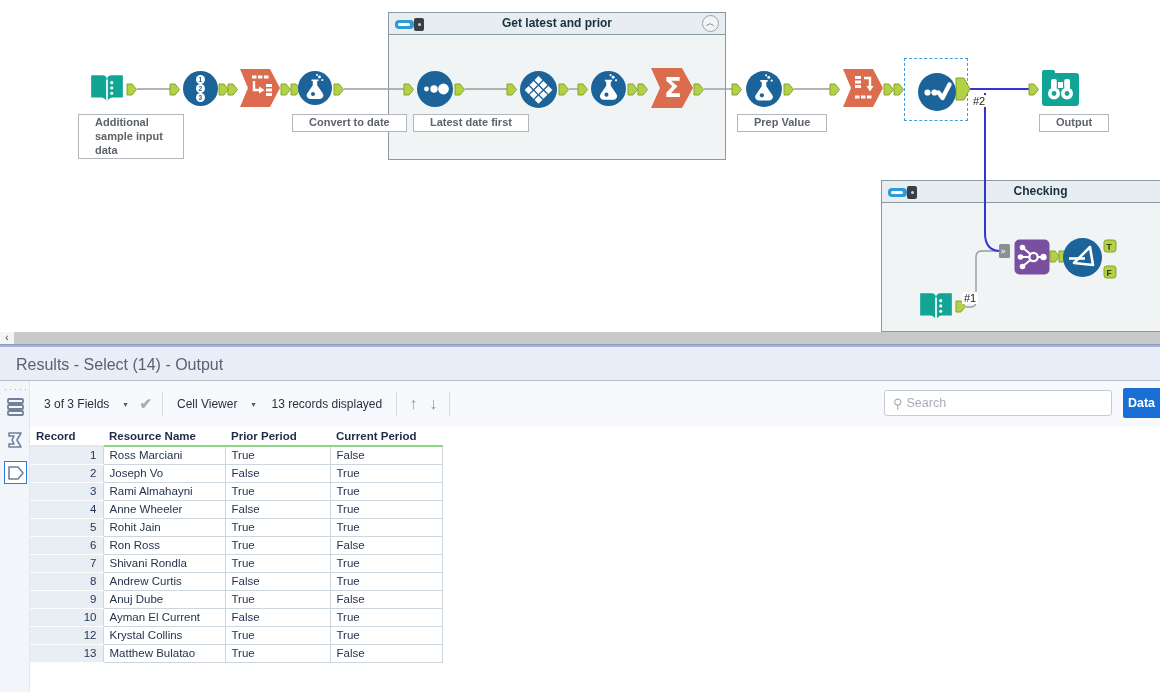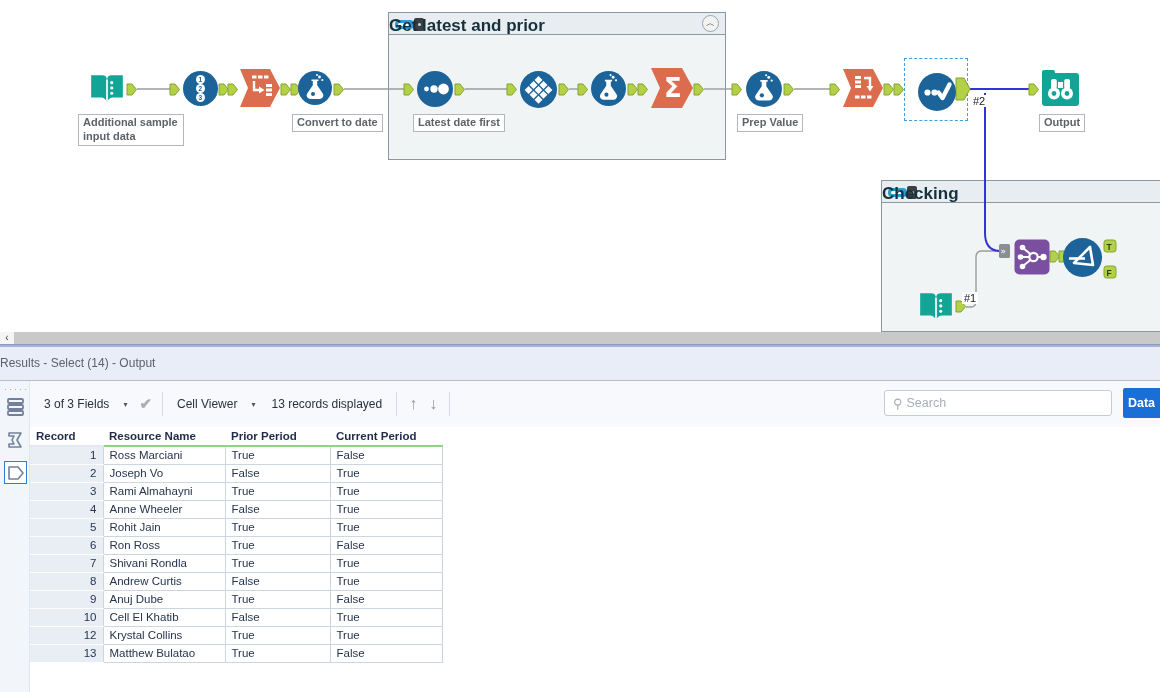--- a/index.html
+++ b/index.html
@@ -3,45 +3,45 @@
 <meta charset="utf-8">
 <style>
   * { margin:0; padding:0; box-sizing:border-box; }
   html,body { width:1160px; height:692px; background:#fff; font-family:"Liberation Sans", sans-serif; overflow:hidden; }
   #stage { position:relative; width:1160px; height:692px; background:#fff; }
 
   
   #canvas { position:absolute; left:0; top:0; width:1160px; height:332px; background:#fff; overflow:hidden; }
   .container { position:absolute; border:1px solid #8a98a2; background:#f0f4f5; z-index:1; }
   .container-header { position:relative; height:22px; background:#e7edf0; border-bottom:1px solid #8a98a2; }
-  .container-title { position:absolute; left:0; right:0; top:3px; font-size:17px; font-weight:bold; color:#17303d; }
+  .container-title { position:absolute; left:0; right:0; top:3px; text-align:center; font-size:12px; font-weight:bold; color:#17303d; }
   .collapse-btn { position:absolute; right:6px; top:2px; width:17px; height:17px; border:1px solid #98a4ac; border-radius:50%; background:#f2f4f4; display:flex; align-items:center; justify-content:center; font-size:9px; color:#444; }
   .toggle { position:absolute; left:6px; top:5px; width:30px; height:13px; }
   .toggle .bar { position:absolute; left:0; top:2px; width:19px; height:9px; background:#2e9bd6; border-radius:4px; }
   .toggle .bar:after { content:""; position:absolute; left:3px; top:3px; width:12px; height:2.5px; background:#fff; border-radius:2px; }
   .toggle .knob { position:absolute; left:19px; top:0; width:10px; height:13px; background:#3a3f45; border-radius:2px; }
   .toggle .knob:after { content:""; position:absolute; left:3.5px; top:5px; width:3px; height:3px; background:#cfd4d8; border-radius:50%; }
 
   svg.wires { position:absolute; left:0; top:0; z-index:2; }
   .tool { position:absolute; z-index:3; }
   .tool svg { display:block; }
   .sel-box { position:absolute; border:1.5px dashed #3fa0dc; background:transparent; z-index:2; }
-  .tool-label { position:absolute; z-index:4; background:#fff; border:1px solid #b3b7bd; color:#5e6369; font-size:11px; font-weight:bold; padding:1px 4px; line-height:1.25; }
+  .tool-label { position:absolute; z-index:4; background:#fff; border:1px solid #b3b7bd; color:#5e6369; font-size:11px; font-weight:bold; padding:1px 16px; line-height:1.25; }
   .conn-label { position:absolute; z-index:4; background:#fff; color:#1b1b1b; font-size:11px; padding:0 2px; }
 
   
   #hscroll { position:absolute; left:0; top:332px; width:1160px; height:12px; background:#f2f2f2; z-index:5; }
   #hscroll .left-btn { position:absolute; left:0; top:0; width:14px; height:12px; background:#f5f5f5; color:#3c3c3c; font-size:10px; line-height:11px; text-align:center; }
   #hscroll .thumb { position:absolute; left:14px; top:0; right:0; height:12px; background:#c9c9c9; }
 
   
   #results { position:absolute; left:0; top:344px; width:1160px; height:348px; background:#fff; z-index:4; }
   .r-topline { position:absolute; left:0; top:0; width:100%; height:3px; background:#a4b2da; border-top:1px solid #8f9bb9; }
   .r-title { position:absolute; left:0; top:3px; width:100%; height:34px; background:#e9edf7; border-bottom:1px solid #babdc7; }
-  .r-title span { position:absolute; left:0; top:9px; font-size:12px; color:#5b616e; }
+  .r-title span { position:absolute; left:16px; top:9px; font-size:16px; color:#5b616e; }
   .r-side { position:absolute; left:0; top:37px; bottom:0; width:30px; background:#f2f5f9; border-right:1px solid #e2e6ec; }
   .drag-dots { position:absolute; left:4px; top:3px; letter-spacing:2px; color:#9aa2ad; font-size:9px; }
   .side-ic { position:absolute; left:4px; width:23px; height:23px; display:flex; align-items:center; justify-content:center; }
   .side-ic.selected { border:1.5px solid #2f7fd0; background:#fff; }
   .r-toolbar { position:absolute; left:30px; top:37px; right:0; height:46px; background:#f7f9fc; display:flex; align-items:center; font-size:12px; color:#2b313c; }
   .tb-item { display:flex; align-items:center; gap:14px; padding:0 8px; white-space:nowrap; }
   .caret { font-size:8px; color:#555; }
   .tb-check { color:#a9aeb5; font-size:15px; font-weight:bold; padding:0 4px; }
   .tb-sep { width:1px; height:24px; background:#d7dce4; margin:0 6px; }
   .tb-arrow { color:#9099a6; font-size:16px; padding:0 6px; }
@@ -451,21 +451,21 @@
             <td>True</td>
           </tr>
           <tr>
             <td class="rec">9</td>
             <td>Anuj Dube</td>
             <td>True</td>
             <td>False</td>
           </tr>
           <tr>
             <td class="rec">10</td>
-            <td>Cell El Khatib</td>
+            <td>Ayman El Current</td>
             <td>False</td>
             <td>True</td>
           </tr>
           <tr>
             <td class="rec">12</td>
             <td>Krystal Collins</td>
             <td>True</td>
             <td>True</td>
           </tr>
           <tr>

